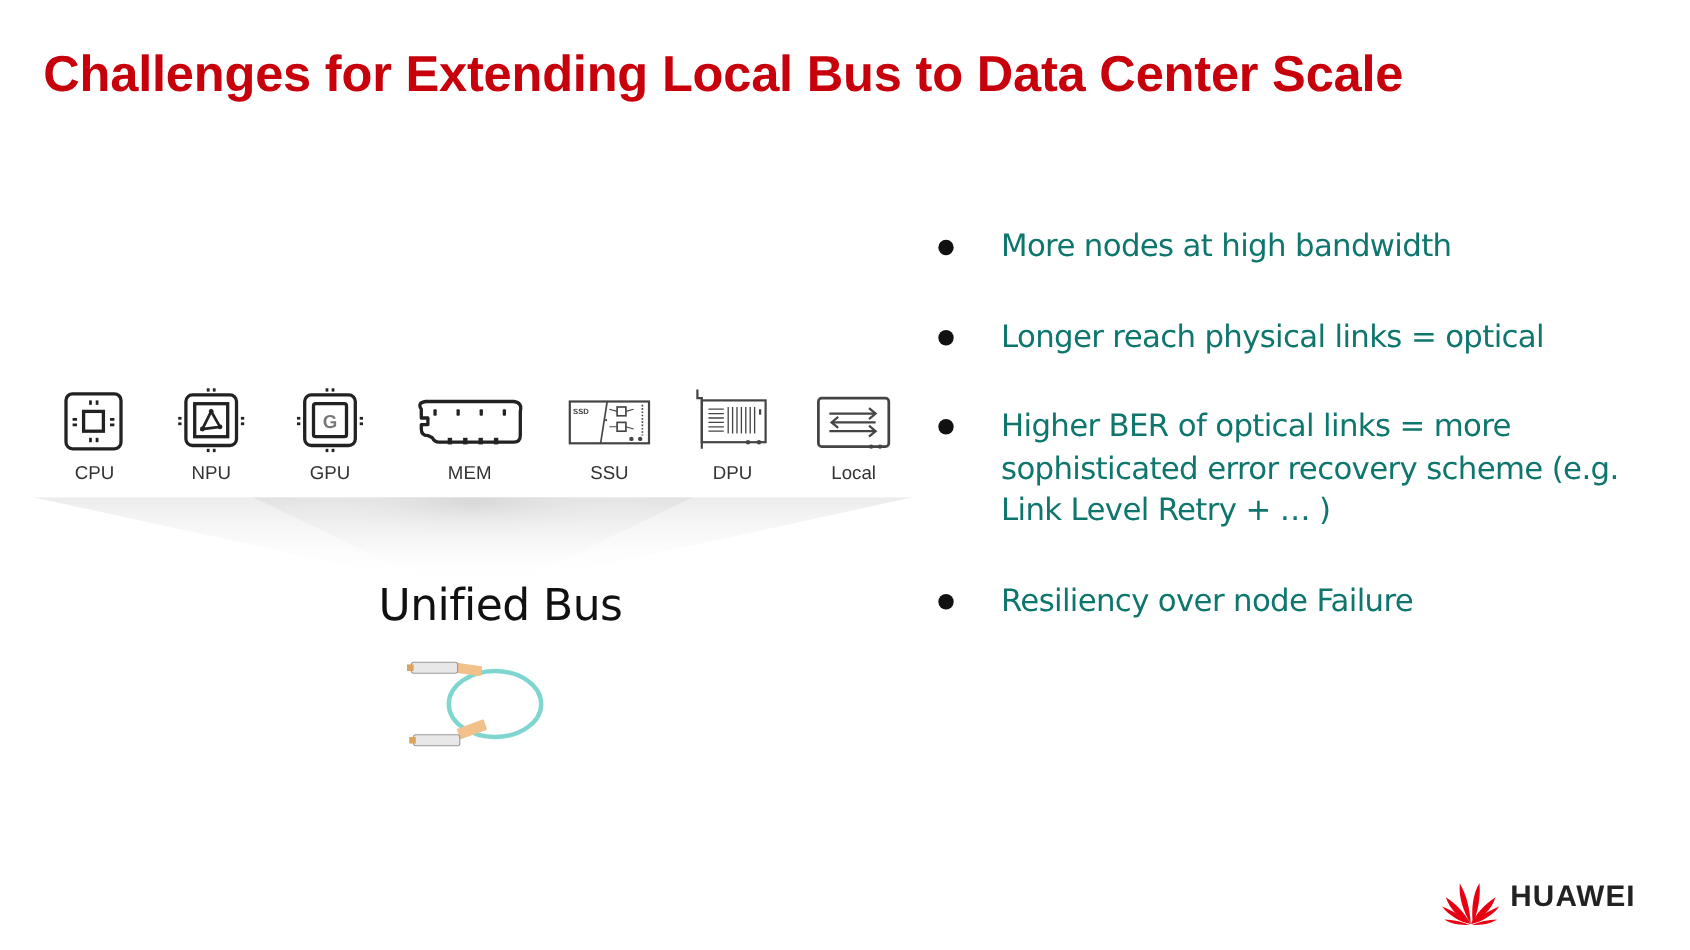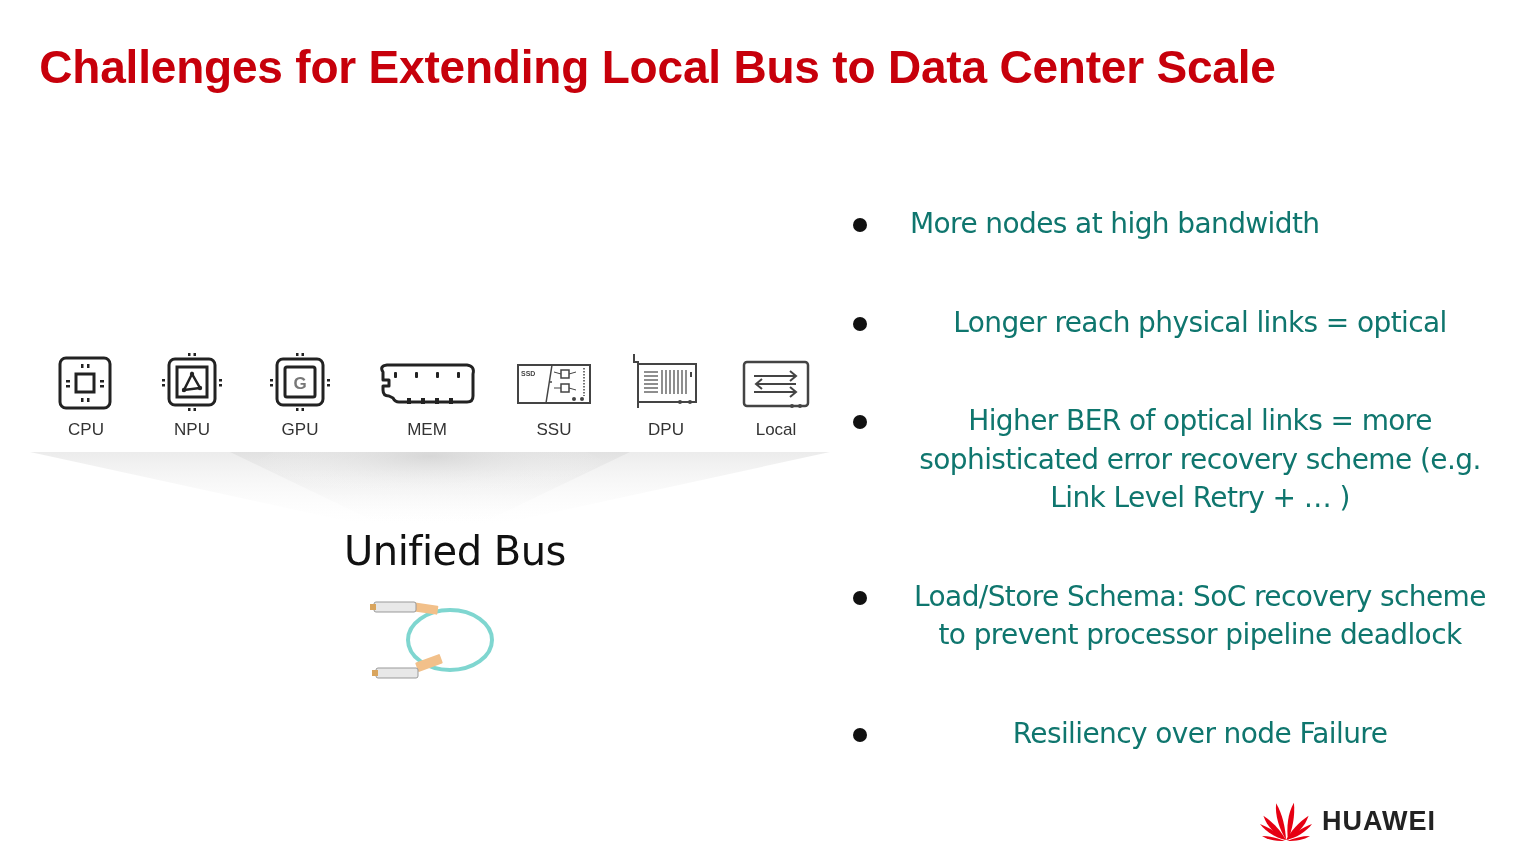--- a/index.html
+++ b/index.html
@@ -45,24 +45,24 @@
     }
     .bullet {
       position: relative; padding-left: 60px;
       font-family: "DejaVu Sans", sans-serif; font-size: 28px; line-height: 38.5px;
       color: #0f766e; letter-spacing: -0.6px;
     }
     .bullet-dot {
       position: absolute; left: 3px; top: 13px; width: 14px; height: 14px;
       border-radius: 50%; background: #111;
     }
-    .bullet + .bullet { margin-top: 60px; text-align: center; }
+    .bullet + .bullet { margin-top: 43px; }
 
     .logo {
-      position: absolute; left: 1258px; top: 800px; display: flex; align-items: center;
+      position: absolute; left: 1309px; top: 800px; display: flex; align-items: flex-start;
     }
     .logo-text {
       margin-left: 8px;
       font-family: "Liberation Sans", sans-serif; font-weight: bold; font-size: 27px;
       color: #222; letter-spacing: 1px;
     }
   </style>
 </head>
 <body>
 
@@ -234,24 +234,20 @@
   <li class="bullet">
     <span class="bullet-dot"></span>
     <span>Longer reach physical links = optical</span>
   </li>
   <li class="bullet">
     <span class="bullet-dot"></span>
     <span>Higher BER of optical links = more sophisticated error recovery scheme (e.g. Link Level Retry + … )</span>
   </li>
   <li class="bullet">
     <span class="bullet-dot"></span>
-    <span>Load/Store Schema: SoC recovery scheme to prevent processor pipeline deadlock</span>
-  </li>
-  <li class="bullet">
-    <span class="bullet-dot"></span>
     <span>Resiliency over node Failure</span>
   </li>
 </ul>
 
 <div class="logo">
   <svg width="56" height="42" viewBox="0 0 56 42">
     <g fill="#e60012">
       <path d="M28 40 C24 28 22 14 26 2 C30 14 30 28 28 40 Z" transform="rotate(-12 28 40)"></path>
       <path d="M28 40 C24 28 22 14 26 2 C30 14 30 28 28 40 Z" transform="rotate(12 28 40) translate(2 0)"></path>
       <path d="M28 40 C20 32 14 22 14 10 C22 20 26 30 28 40 Z" transform="rotate(-18 28 40)"></path>

